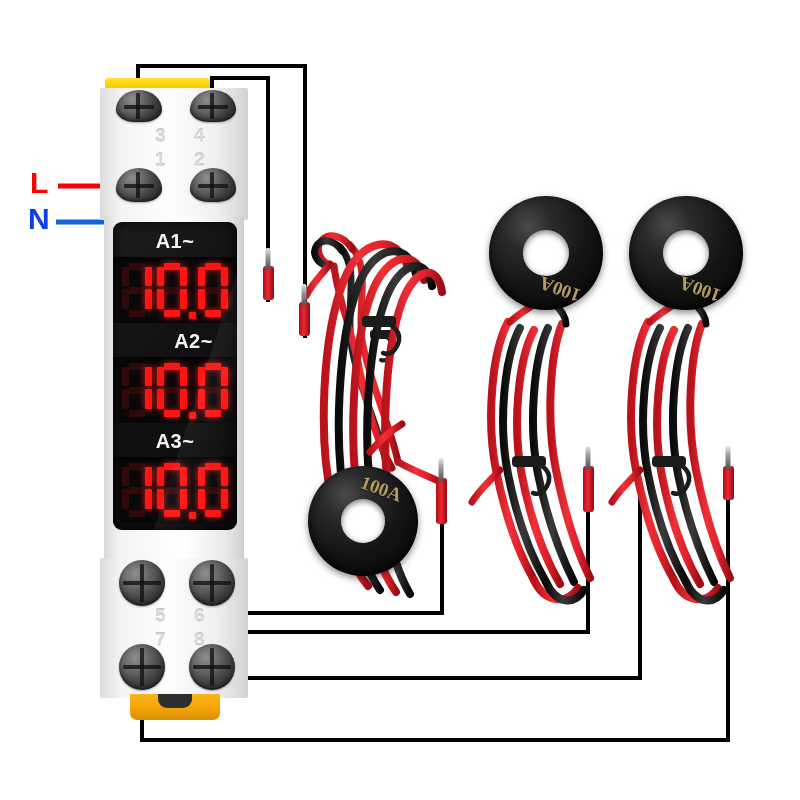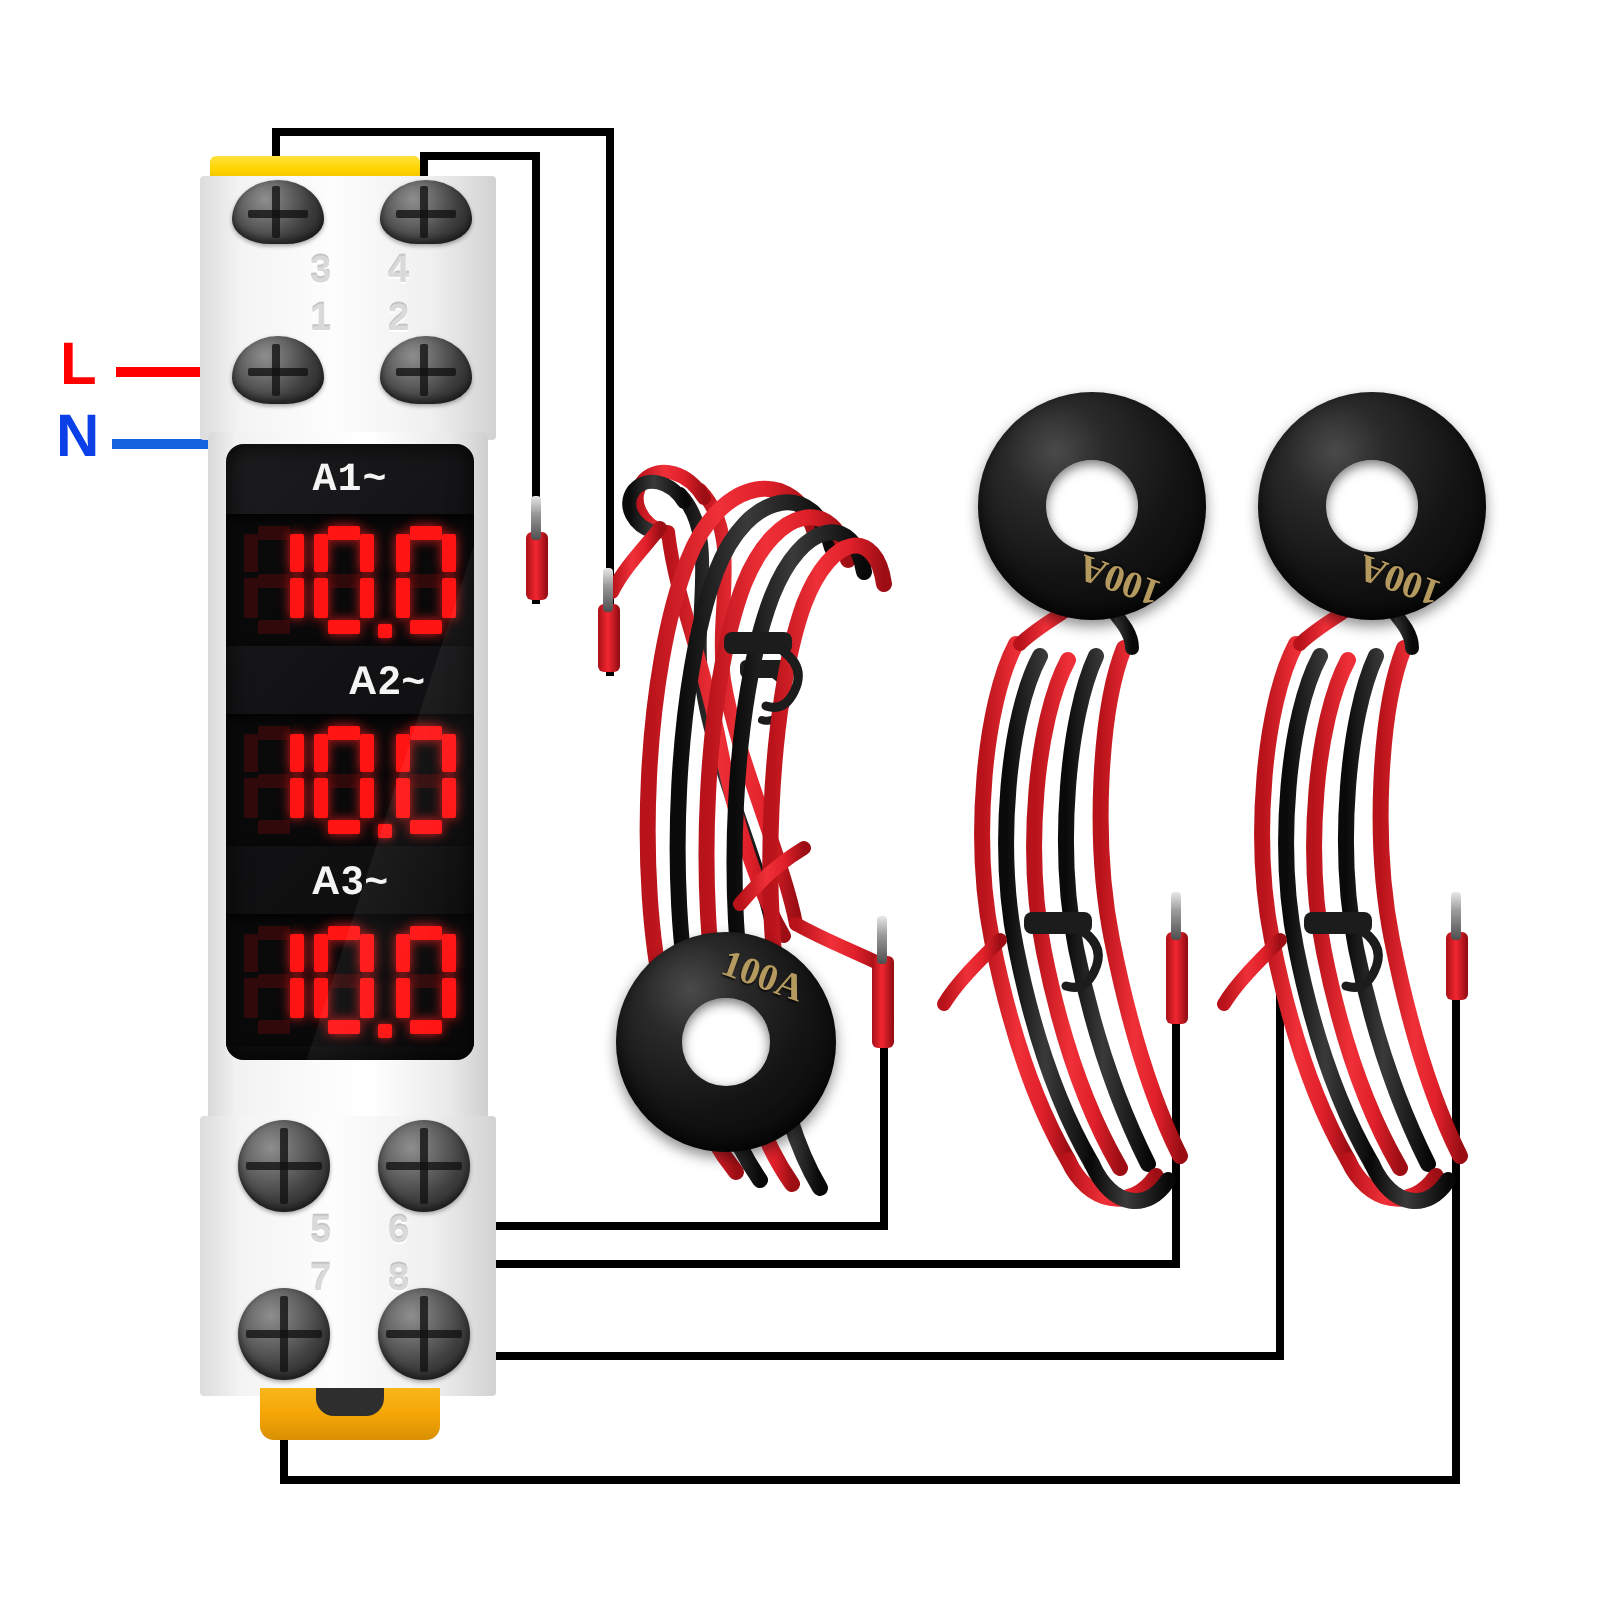--- a/index.html
+++ b/index.html
@@ -284,21 +284,21 @@
     <div class="slot" style="left:4px;top:21px;width:38px;height:4px;"></div>
   </div>
 
   <div class="tnum" style="left:155px;top:606px;">5</div>
   <div class="tnum" style="left:194px;top:606px;">6</div>
   <div class="tnum" style="left:155px;top:630px;">7</div>
   <div class="tnum" style="left:194px;top:630px;">8</div>
 
   <div class="screen" style="left:113px;top:222px;width:124px;height:308px;">
 
-    <div class="chlabel" style="margin-top:9px;font-family:Liberation Mono, monospace;">A1~</div>
+    <div class="chlabel" style="margin-top:9px;">A1~</div>
     <div class="digitrow" style="height:66px;margin-top:6px;">
         <span class="seg7" style="width: 30px; height: 54px;">
           <i class="s" style="left: 7px; top: 0px; width: 16px; height: 7px;"></i>
           <i class="s on" style="left: 23px; top: 4.2px; width: 7px; height: 19.3px;"></i>
           <i class="s on" style="left: 23px; top: 26.3px; width: 7px; height: 19.3px;"></i>
           <i class="s" style="left: 7px; top: 47px; width: 16px; height: 7px;"></i>
           <i class="s" style="left: 0px; top: 26.3px; width: 7px; height: 19.3px;"></i>
           <i class="s" style="left: 0px; top: 4.2px; width: 7px; height: 19.3px;"></i>
           <i class="s" style="left: 7px; top: 23.5px; width: 16px; height: 7px;"></i>
         </span>

